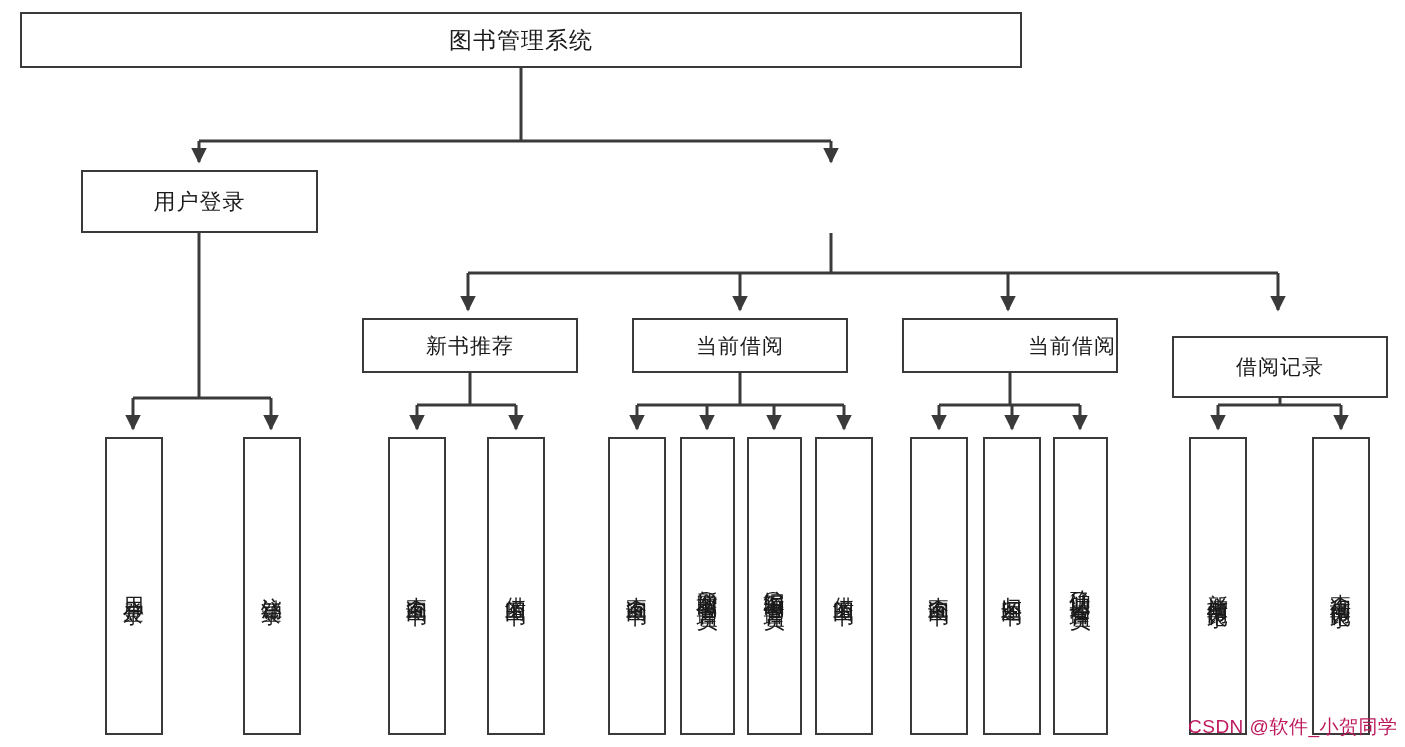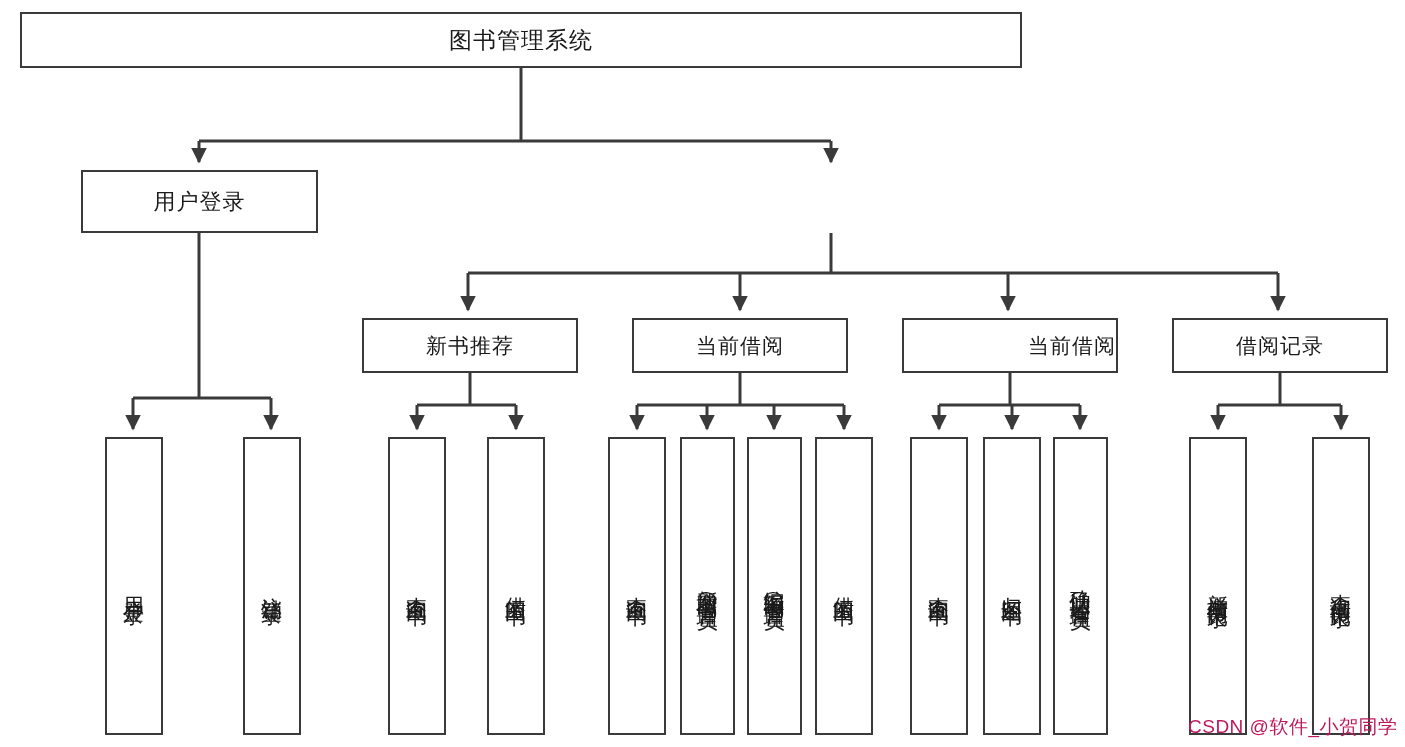--- a/index.html
+++ b/index.html
@@ -138,21 +138,21 @@
 
   <div class="node node-l3" style="left:362px; top:318px; width:216px; height:55px;">
     <span class="hlabel">新书推荐</span>
   </div>
   <div class="node node-l3" style="left:632px; top:318px; width:216px; height:55px;">
     <span class="hlabel">当前借阅</span>
   </div>
   <div class="node node-l3" style="left:902px; top:318px; width:216px; height:55px;justify-content:flex-end;">
     <span class="hlabel">当前借阅</span>
   </div>
-  <div class="node node-l3" style="left:1172px; top:318px; width:216px; height:55px;">
+  <div class="node node-l3" style="left:1172px; top:336px; width:216px; height:62px;">
     <span class="hlabel">借阅记录</span>
   </div>
 
   <div class="node node-leaf" style="left:105px; top:437px; width:58px; height:298px;">
     <span class="vlabel">用户登录</span>
   </div>
   <div class="node node-leaf" style="left:243px; top:437px; width:58px; height:298px;">
     <span class="vlabel">注销登录</span>
   </div>
   <div class="node node-leaf" style="left:388px; top:437px; width:58px; height:298px;">

